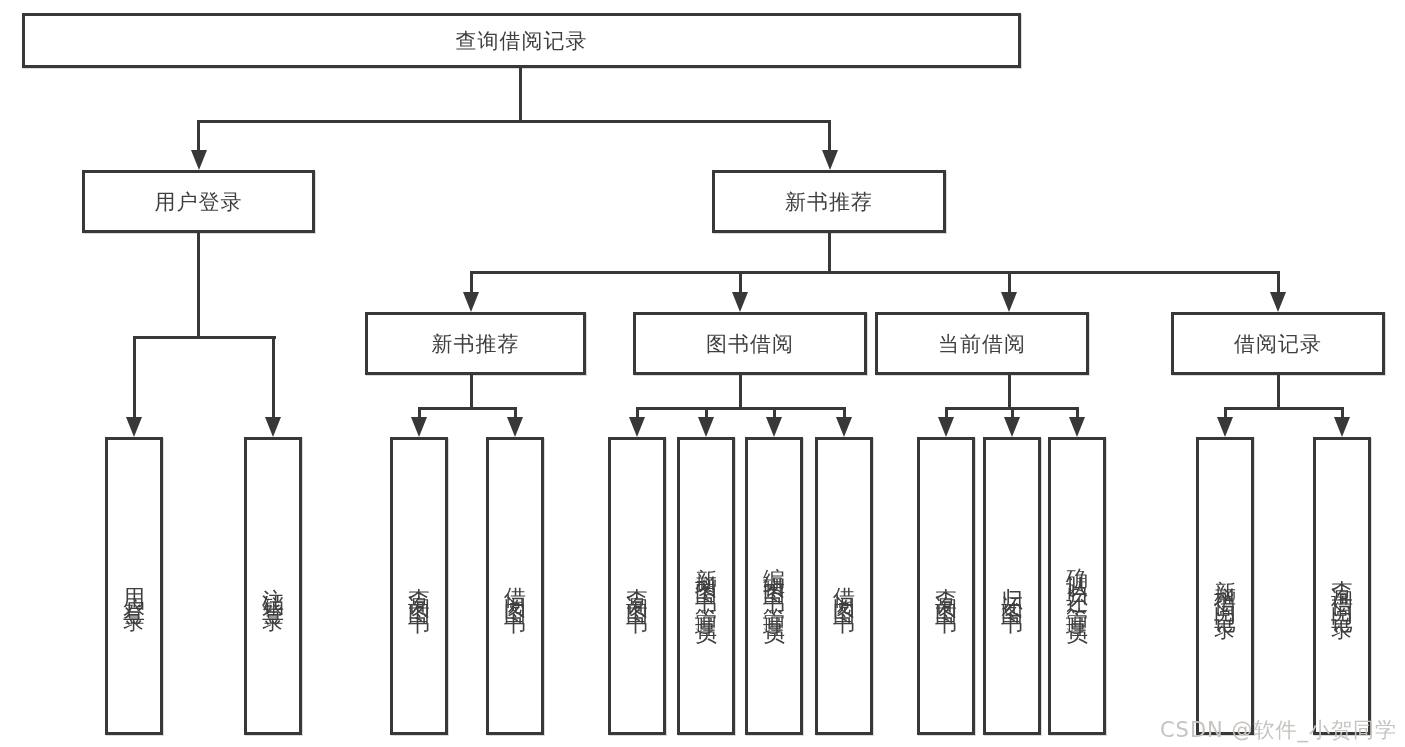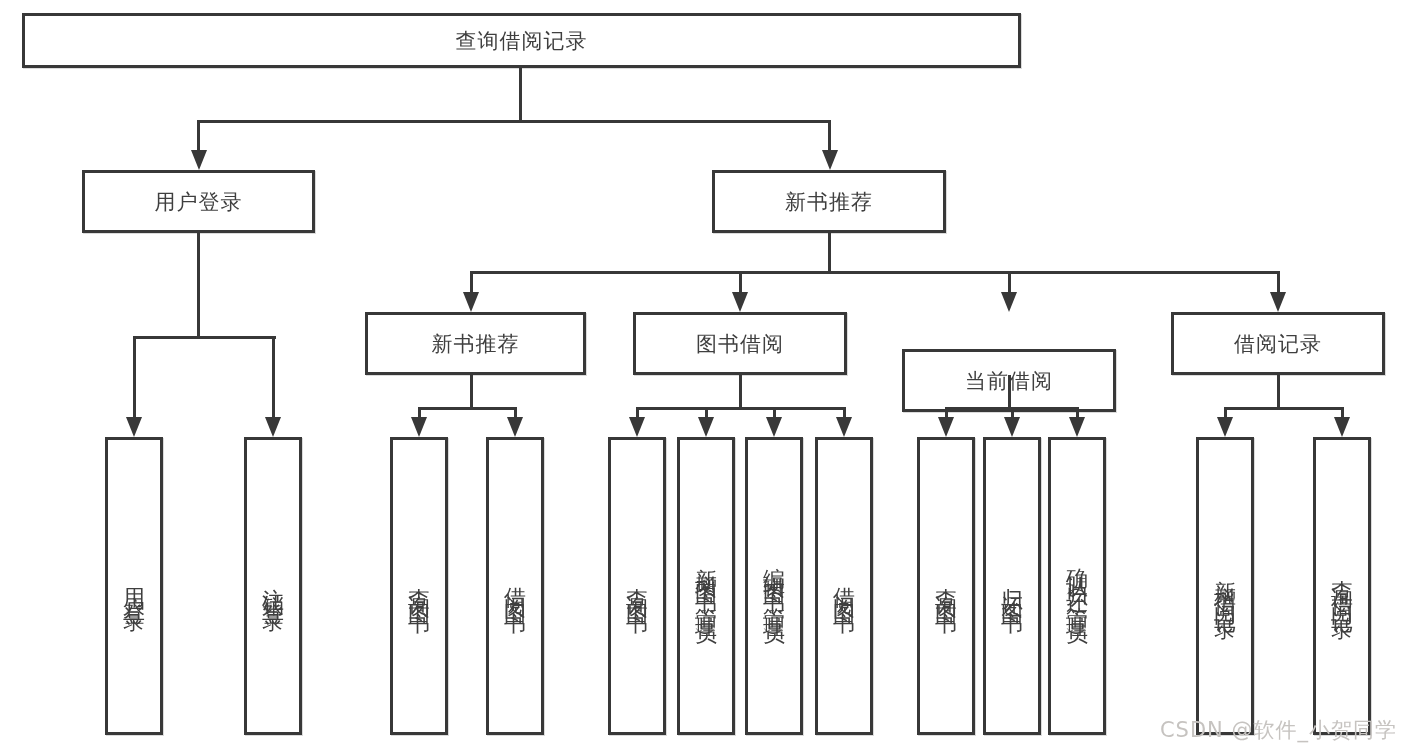--- a/index.html
+++ b/index.html
@@ -41,24 +41,24 @@
   <div class="node h-node" style="left:82px;top:170px;width:233px;height:63px;">
     <span>用户登录</span>
   </div>
   <div class="node h-node" style="left:712px;top:170px;width:234px;height:63px;">
     <span>新书推荐</span>
   </div>
 
   <div class="node h-node" style="left:365px;top:312px;width:221px;height:63px;">
     <span>新书推荐</span>
   </div>
-  <div class="node h-node" style="left:633px;top:312px;width:214px;height:63px;text-align:center;">
+  <div class="node h-node" style="left:633px;top:312px;width:234px;height:63px;text-align:center;">
     <span>图书借阅</span>
   </div>
-  <div class="node h-node" style="left:902px;top:312px;width:214px;height:63px;margin-top:37px;">
+  <div class="node h-node" style="left:875px;top:312px;width:214px;height:63px;">
     <span>当前借阅</span>
   </div>
   <div class="node h-node" style="left:1171px;top:312px;width:214px;height:63px;">
     <span>借阅记录</span>
   </div>
 
   <div class="node v-node" style="left:105px;top:437px;width:58px;height:298px;">
     <span>用户登录</span>
   </div>
   <div class="node v-node" style="left:244px;top:437px;width:58px;height:298px;">

